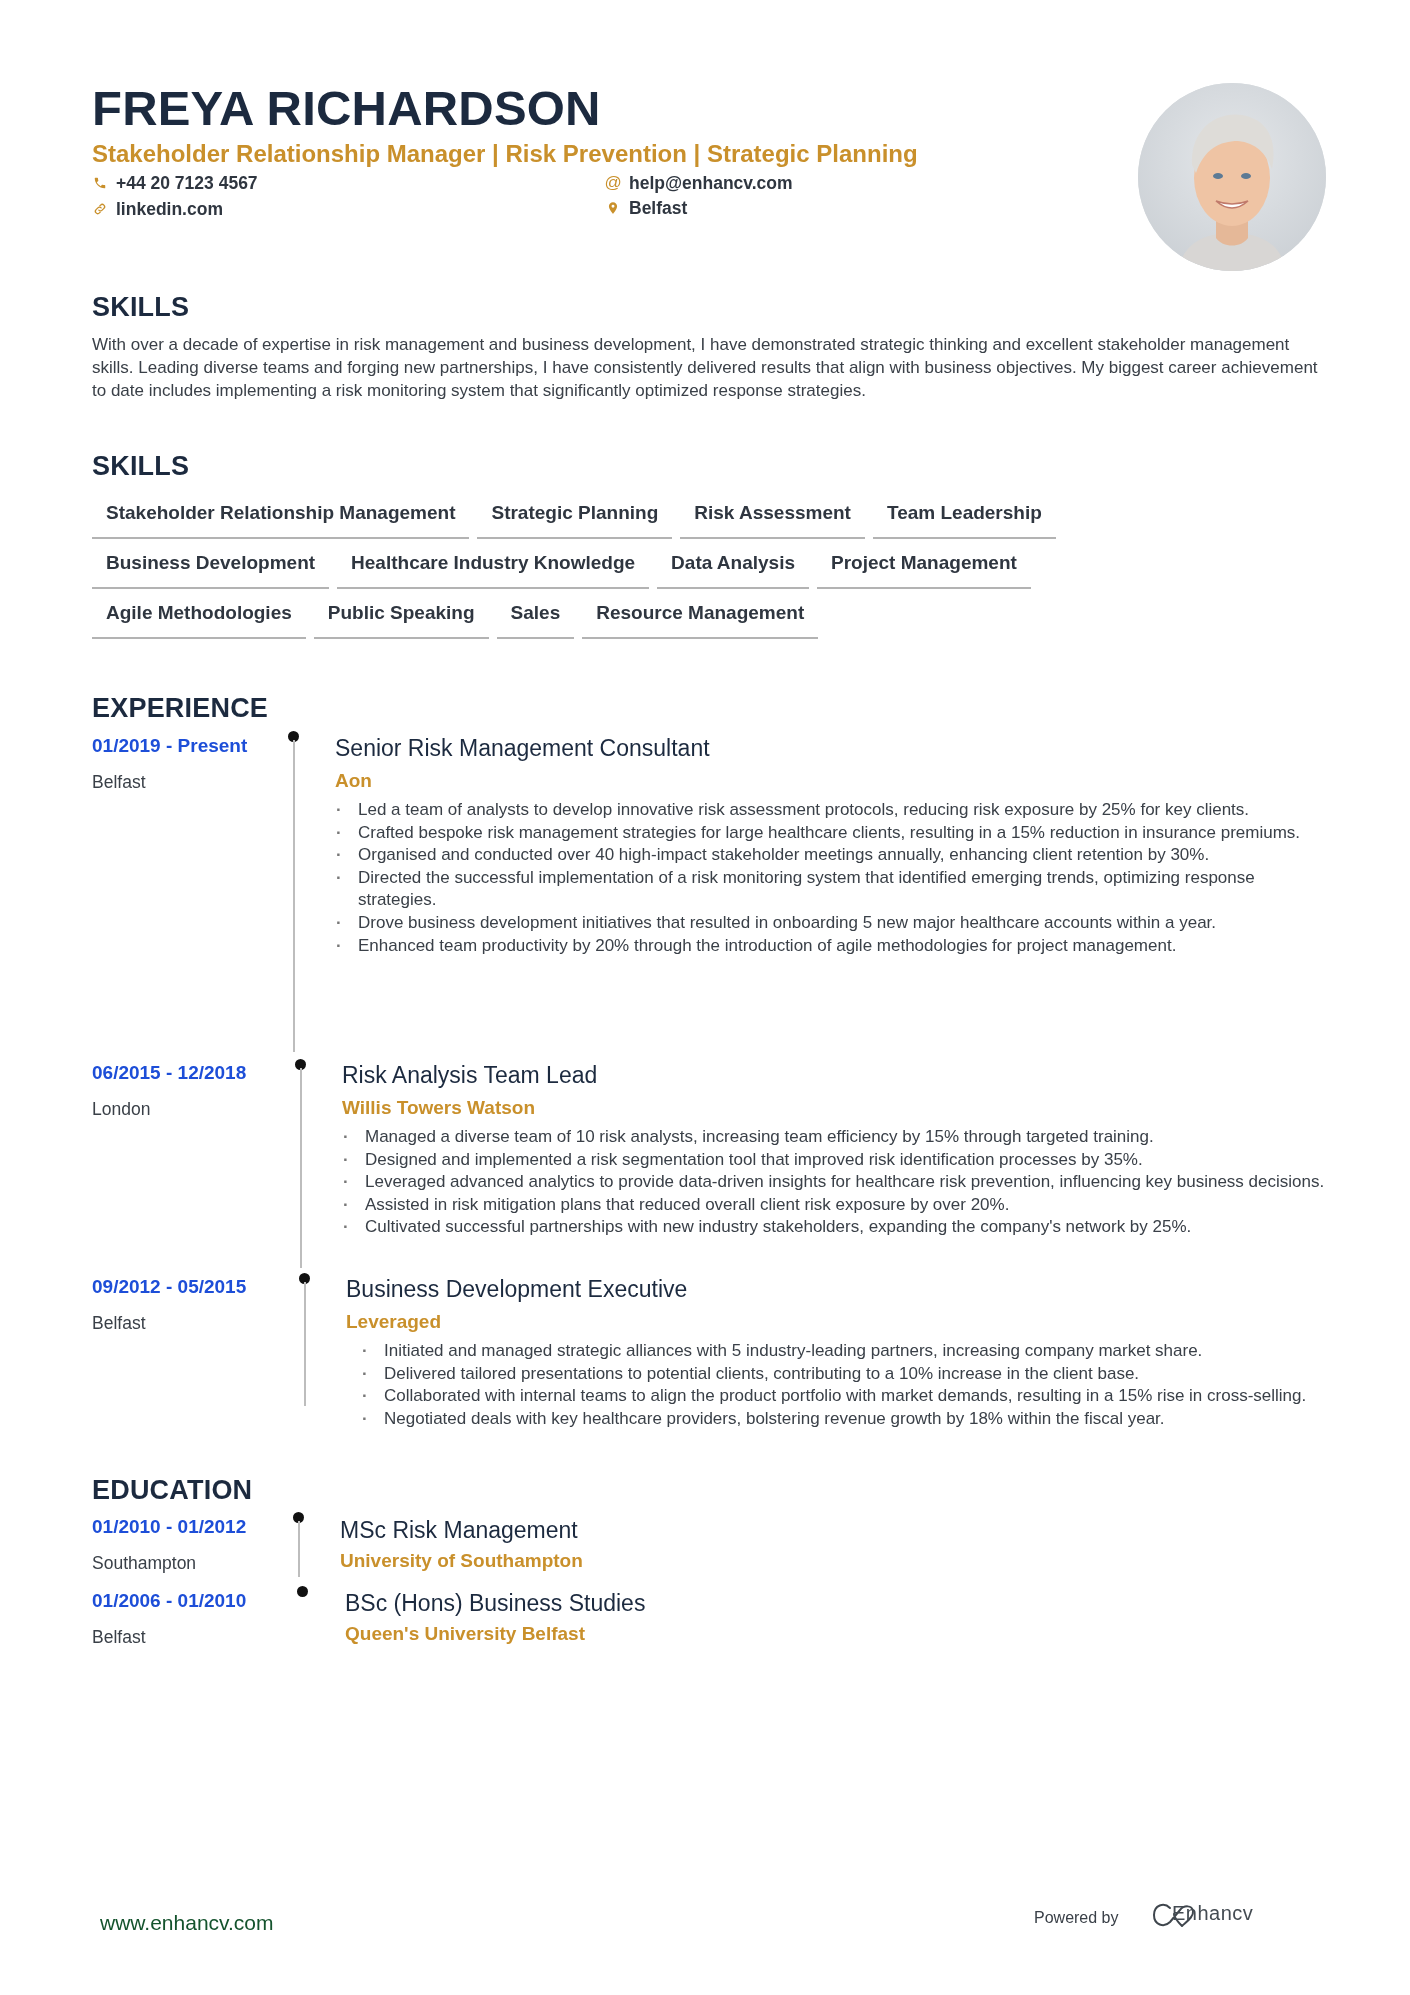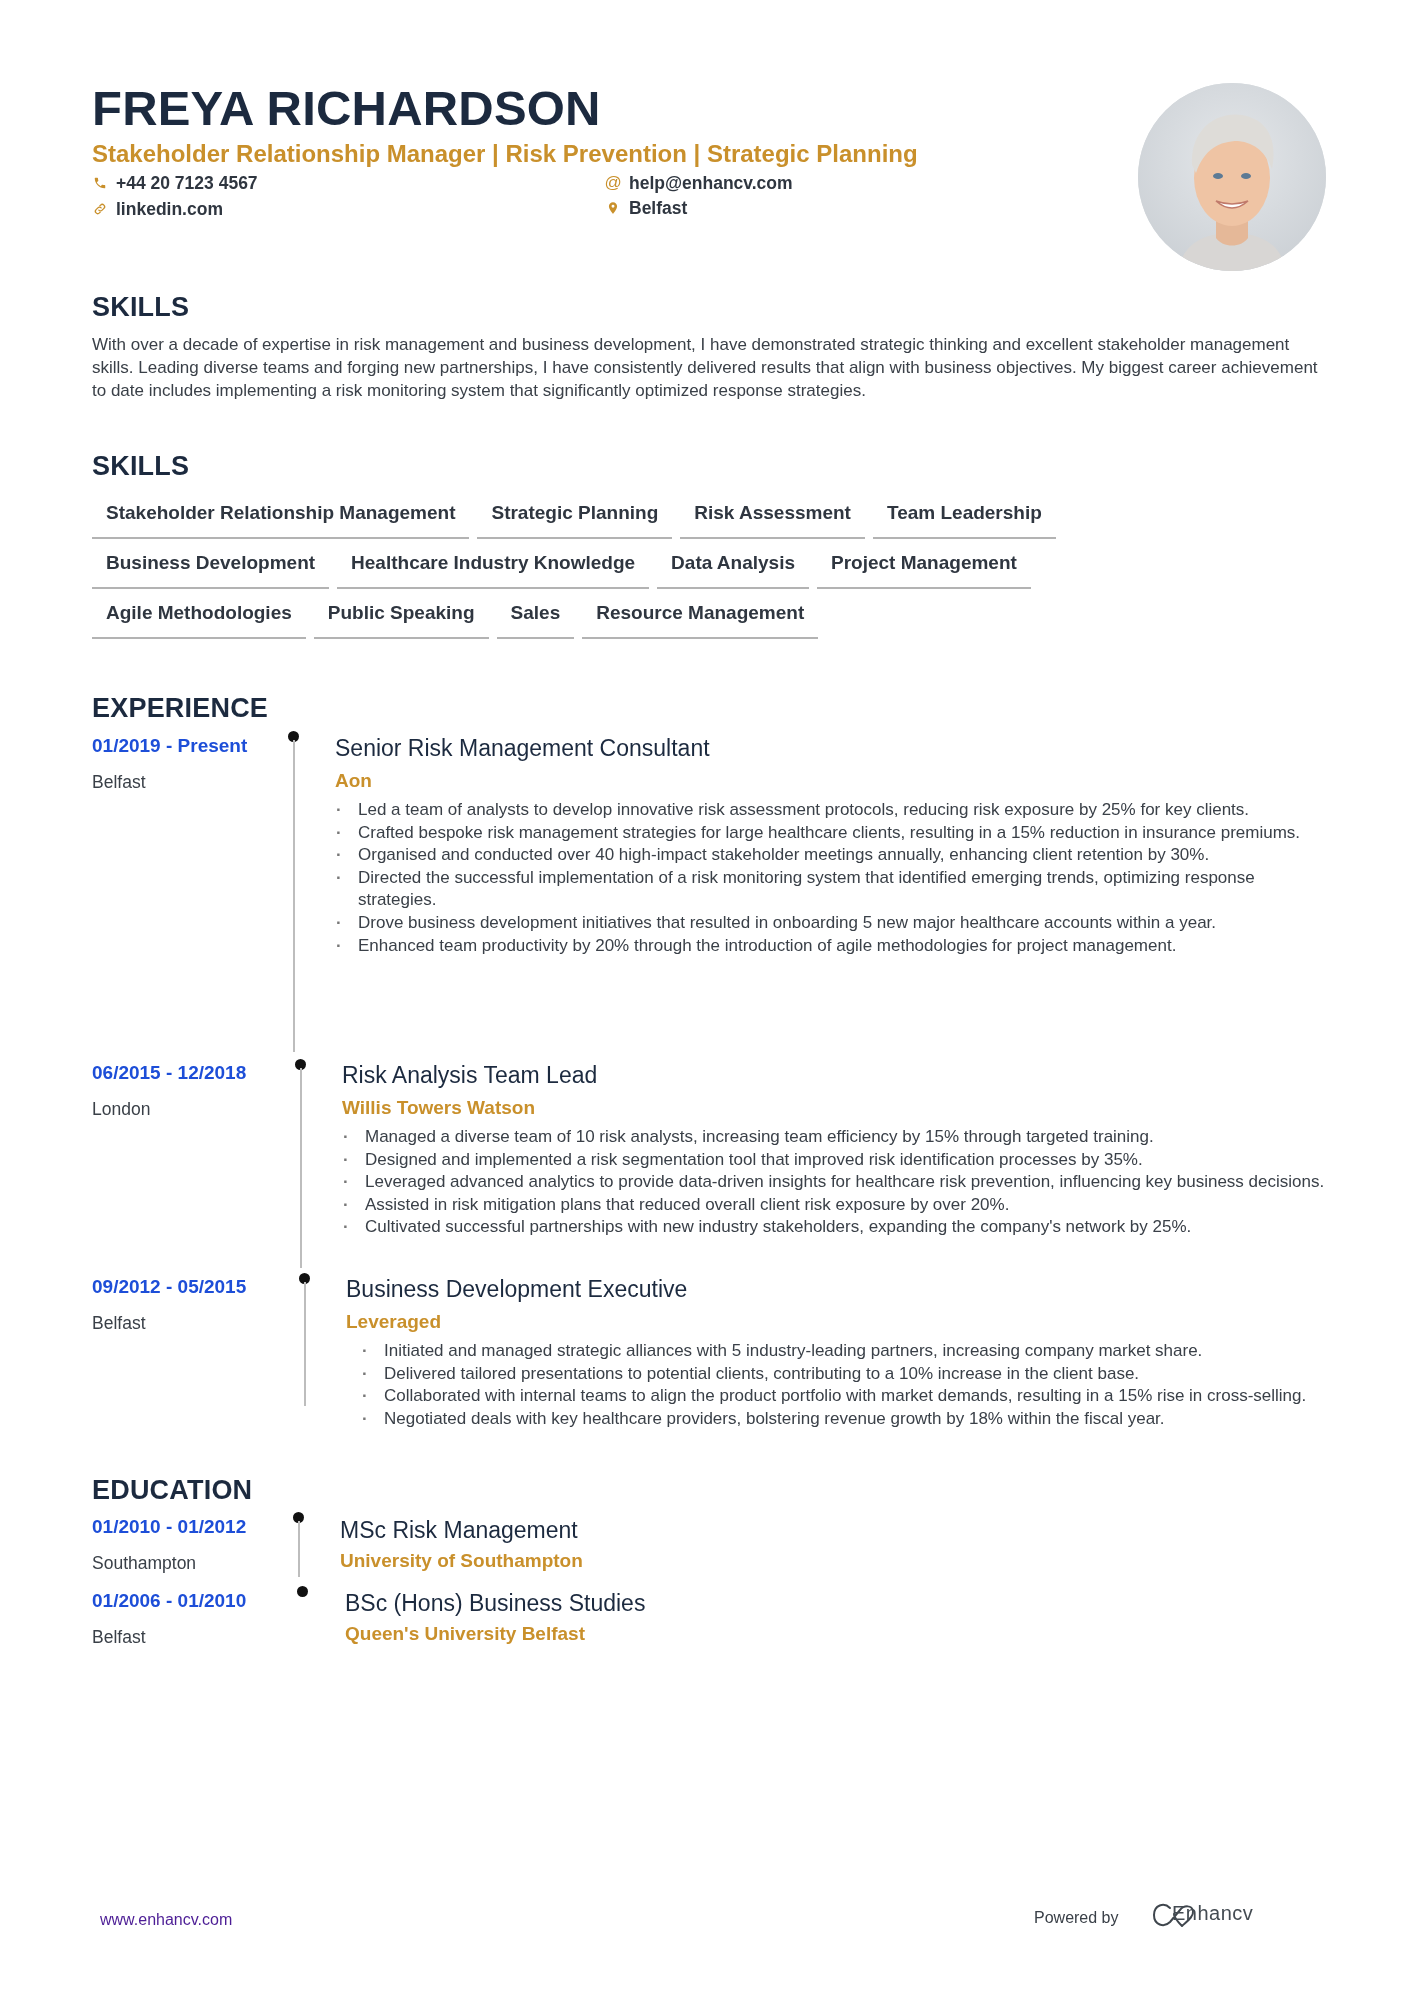--- a/index.html
+++ b/index.html
@@ -24,21 +24,21 @@
   .date { font-size: 19px; font-weight: 700; color: #1d4ed8; line-height: 24px; white-space: nowrap; }
   .loc { font-size: 17.5px; color: #3a4048; line-height: 22px; }
   .role { font-size: 23px; color: #1c2a3f; line-height: 28px; white-space: nowrap; }
   .company { font-size: 19px; font-weight: 700; color: #c9902b; line-height: 24px; white-space: nowrap; }
   .bullets { list-style: none; font-size: 17px; line-height: 22.6px; color: #3a4048; }
   .bullets li { position: relative; padding-left: 26px; }
   .bullets li::before { content: "\00B7"; position: absolute; left: 4px; top: 0; color: #777; font-weight: 700; }
   .dot { width: 11px; height: 11px; border-radius: 50%; background: #111; }
   .vline { width: 1.5px; background: #bdbdbd; }
 
-  .footer-url { left: 100px; top: 1911px; font-size: 16px; color: #4c1d95; }
+  .footer-url { left: 100px; top: 1911px; font-size: 21px; color: #14532d; }
   .powered { left: 1034px; top: 1909px; font-size: 16px; color: #3a4048; text-align: center; }
   .logo-mark { left: 1150px; top: 1902px; width: 48px; height: 26px; }
   .logo-text { left: 1172px; top: 1902px; font-size: 20px; color: #444b52; letter-spacing: 0.5px; }
 </style>
 </head>
 <body>
 
 <div class="abs name">FREYA RICHARDSON</div>
 <div class="abs headline">Stakeholder Relationship Manager | Risk Prevention | Strategic Planning</div>
 

